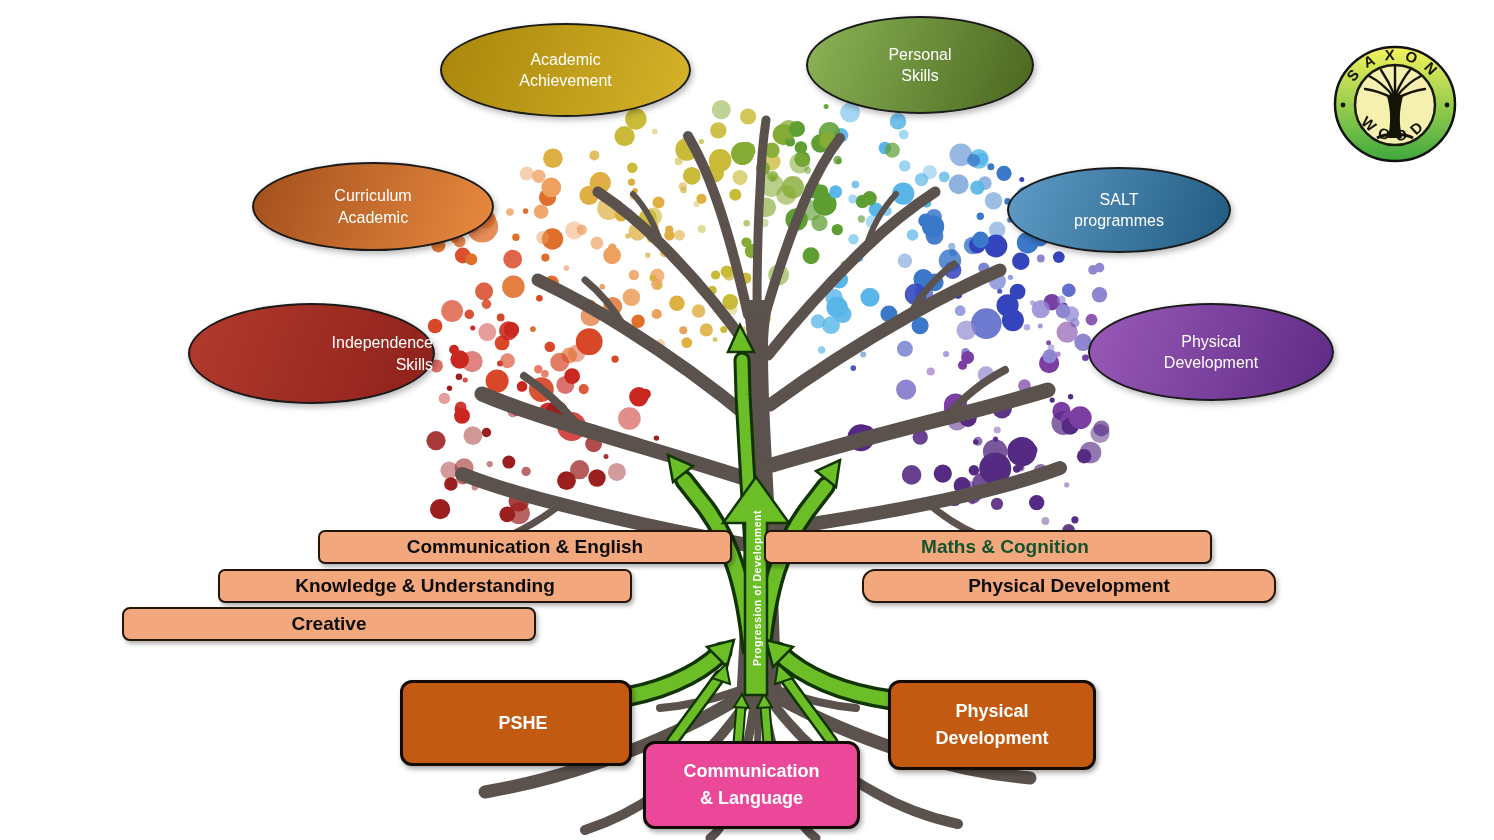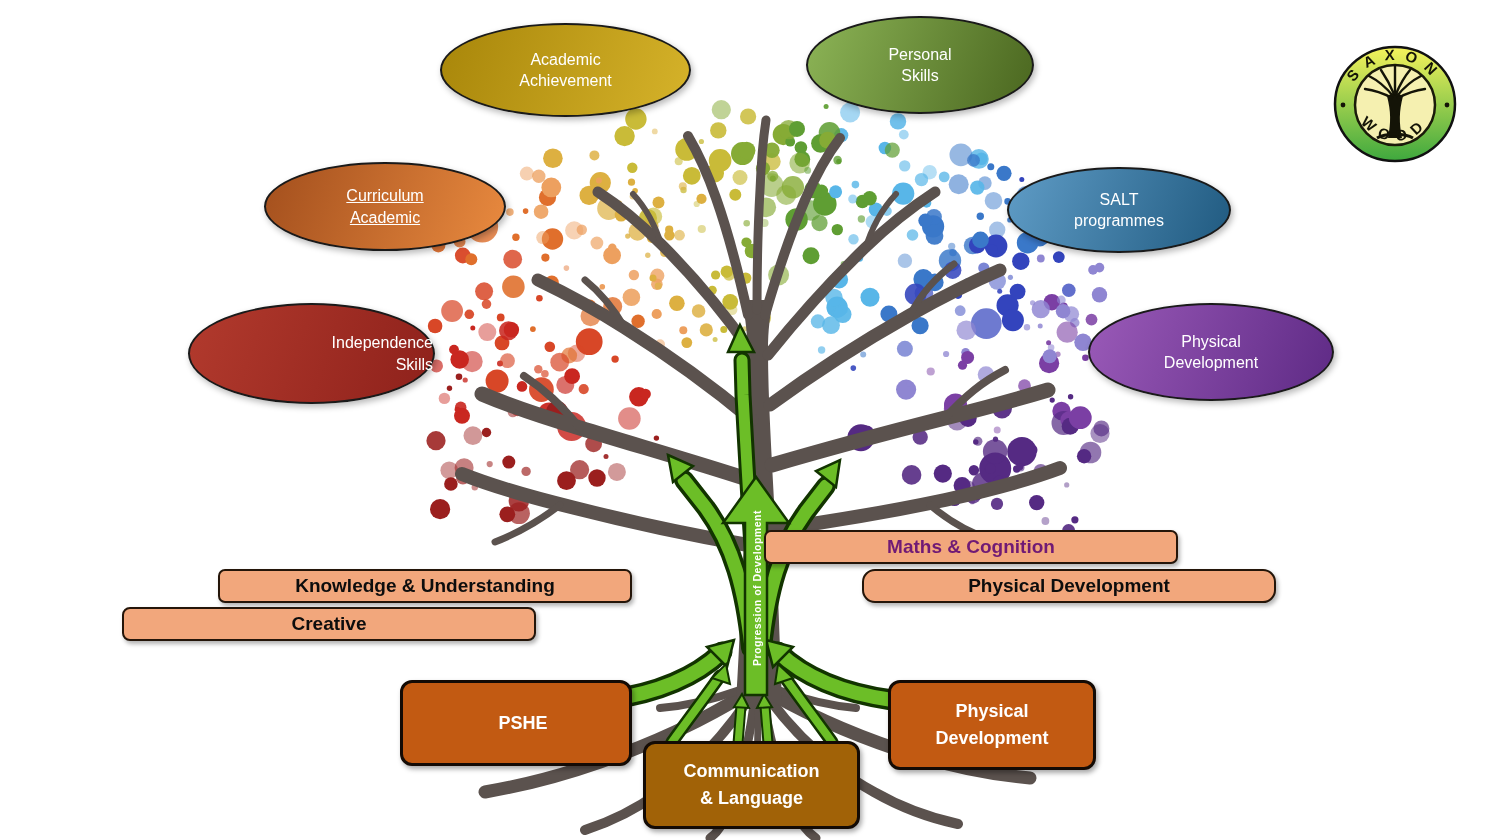--- a/index.html
+++ b/index.html
@@ -9,21 +9,21 @@
   }
   .tree-svg{position:absolute;left:0;top:0;z-index:1;}
   .bubble{
     position:absolute;border:2px solid #1a1a1a;border-radius:50%;
     display:flex;flex-direction:column;justify-content:center;align-items:center;
     color:#ffffff;font-size:16px;line-height:1.32;text-align:center;z-index:2;
     box-shadow:2px 3px 6px rgba(0,0,0,.28);
   }
   #bubble-academic{left:440px;top:23px;width:247px;height:90px;}
   #bubble-personal{left:806px;top:16px;width:224px;height:94px;}
-  #bubble-curriculum{left:264px;top:162px;width:238px;height:85px;text-decoration:underline;}
+  #bubble-curriculum{left:252px;top:162px;width:238px;height:85px;}
   #bubble-salt{left:1007px;top:167px;width:220px;height:82px;}
   #bubble-independence{left:188px;top:303px;width:243px;height:97px;align-items:flex-end;}
   #bubble-physical{left:1088px;top:303px;width:242px;height:94px;}
   .bar{
     position:absolute;width:410px;height:30px;border:2px solid #241509;border-radius:7px;
     display:flex;align-items:center;justify-content:center;
     font-weight:700;font-size:19px;z-index:3;box-shadow:2px 3px 4px rgba(0,0,0,.3);
     white-space:nowrap;
   }
   #bar-comm-english{left:318px;top:530px;}
@@ -552,30 +552,31 @@
   </div>
   <div class="bubble" id="bubble-independence" style="background: linear-gradient(110deg, rgb(178, 58, 45), rgb(142, 33, 27));">
     <span>Independence</span>
     <span>Skills</span>
   </div>
   <div class="bubble" id="bubble-physical" style="background: linear-gradient(110deg, rgb(154, 90, 184), rgb(94, 42, 133));">
     <span>Physical</span>
     <span>Development</span>
   </div>
 
+  <div class="bar" id="bar-comm-english" style="background: rgb(242, 167, 124); border-color: rgb(36, 21, 9); color: rgb(13, 13, 13);">Communication &amp; English</div>
   <div class="bar" id="bar-knowledge" style="background: rgb(242, 167, 124); border-color: rgb(36, 21, 9); color: rgb(13, 13, 13);">Knowledge &amp; Understanding</div>
   <div class="bar" id="bar-creative" style="background: rgb(242, 167, 124); border-color: rgb(36, 21, 9); color: rgb(13, 13, 13);">Creative</div>
-  <div class="bar" id="bar-maths" style="background: rgb(242, 167, 124); border-color: rgb(36, 21, 9); color: #701a75;">Maths &amp; Cognition</div>
+  <div class="bar" id="bar-maths" style="background: rgb(242, 167, 124); border-color: rgb(36, 21, 9); color: #14532d; padding-left: 34px;">Maths &amp; Cognition</div>
   <div class="bar" id="bar-physical-dev" style="background: rgb(242, 167, 124); border-color: rgb(36, 21, 9); color: rgb(13, 13, 13); border-radius: 13px;">Physical Development</div>
 
   <div class="root-box" id="box-pshe" style="background: rgb(194, 90, 18); border-color: rgb(20, 11, 5); color: rgb(255, 255, 255);">
     <span>PSHE</span>
     <span></span>
   </div>
-  <div class="root-box" id="box-comm-lang" style="background: #a16207; border-color: rgb(20, 11, 5); color: rgb(255, 255, 255);">
+  <div class="root-box" id="box-comm-lang" style="background: #ec4899; border-color: rgb(20, 11, 5); color: rgb(255, 255, 255);">
     <span>Communication</span>
     <span>&amp; Language</span>
   </div>
   <div class="root-box" id="box-phys-dev" style="background: rgb(194, 90, 18); border-color: rgb(20, 11, 5); color: rgb(255, 255, 255);">
     <span>Physical</span>
     <span>Development</span>
   </div>
 
   <svg class="logo" viewBox="0 0 124 120">
     <defs>

